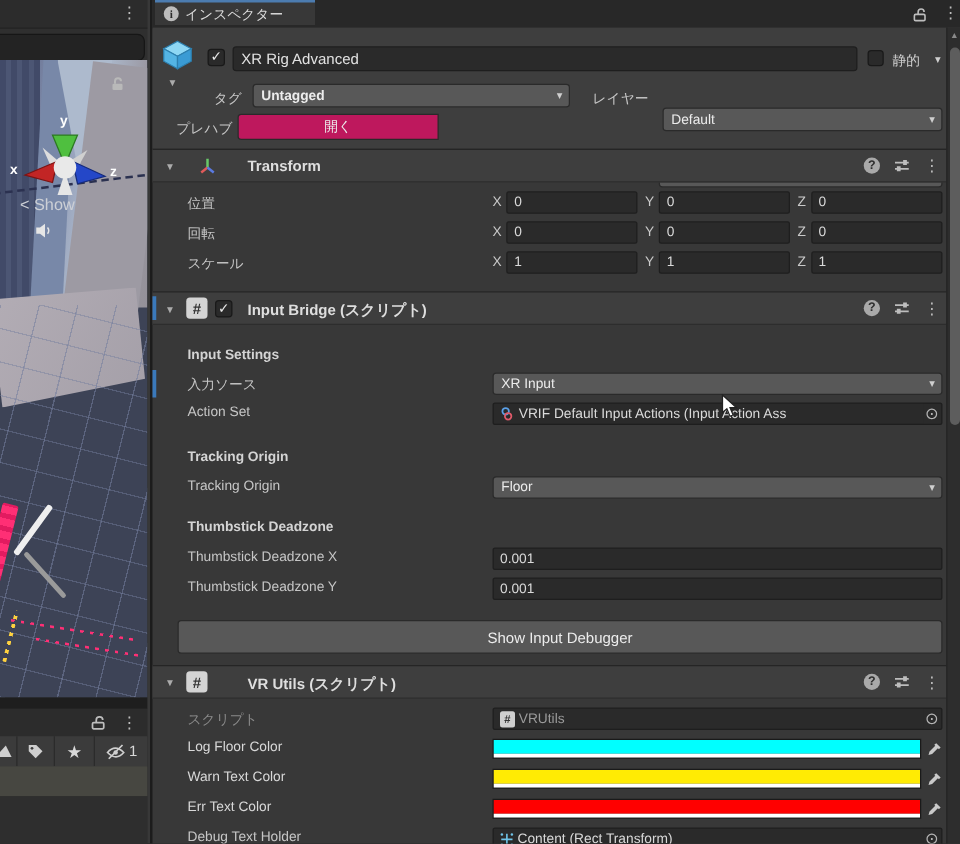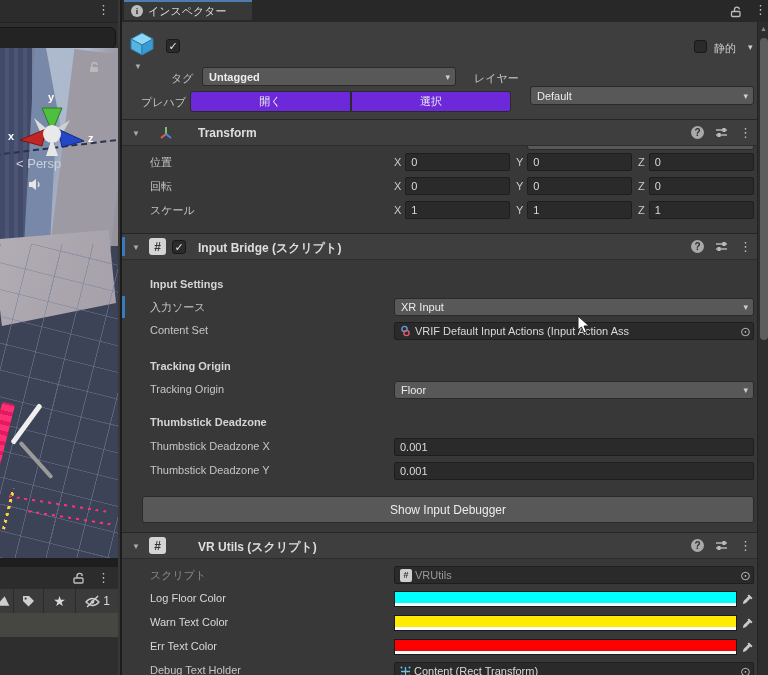--- a/index.html
+++ b/index.html
@@ -40,21 +40,21 @@
   .tab{position:absolute;left:2px;top:0;width:128px;height:20px;background:#383838;border-top:2px solid #4c7cb0;display:flex;align-items:center;gap:5px;padding-left:7px;box-sizing:border-box;}
   .tab-title{font-size:11px;color:#dcdcdc;}
   .infoicon{width:12px;height:12px;border-radius:50%;background:#bdbdbd;color:#2c2c2c;font-size:9px;font-weight:bold;display:flex;align-items:center;justify-content:center;font-family:"Liberation Serif",serif;}
   .dots{color:#bdbdbd;font-size:13px;line-height:12px;letter-spacing:0;}
   .go-hdr{position:absolute;left:0;top:22px;width:648px;height:97px;background:#3e3e3e;border-bottom:1px solid #2a2a2a;}
   .namefield{position:absolute;left:64px;top:37px;width:500px;height:20px;background:#2a2a2a;border:1px solid #1e1e1e;border-radius:3px;color:#e2e2e2;font-size:12px;display:flex;align-items:center;padding-left:6px;box-sizing:border-box;}
   .checkbox{width:14px;height:14px;background:#2a2a2a;border:1px solid #191919;border-radius:3px;color:#e8e8e8;font-size:11px;line-height:12px;text-align:center;box-sizing:border-box;}
   .lbl{font-size:11px;color:#c6c6c6;white-space:nowrap;}
   .dd{background:#585858;border:1px solid #2a2a2a;border-radius:3px;color:#ececec;font-size:11px;display:flex;align-items:center;padding:0 16px 0 6px;box-sizing:border-box;position:relative;white-space:nowrap;overflow:hidden;}
   .dd .arr{position:absolute;right:5px;top:50%;transform:translateY(-50%);font-size:9px;color:#cfcfcf;}
-  .btn{background:#6d28d9;border:1px solid #2a2a2a;color:#ececec;font-size:11px;display:flex;align-items:center;justify-content:center;box-sizing:border-box;}
+  .btn{background:#be185d;border:1px solid #2a2a2a;color:#ececec;font-size:11px;display:flex;align-items:center;justify-content:center;box-sizing:border-box;}
   .comp-hdr{position:absolute;left:0;width:648px;height:27px;background:#3e3e3e;border-top:1px solid #252525;border-bottom:1px solid #2d2d2d;box-sizing:border-box;}
   .fold{position:absolute;font-size:8px;color:#ababab;}
   .hdr-title{position:absolute;left:76px;top:6px;font-size:12px;font-weight:bold;color:#dedede;white-space:nowrap;}
   .hdr-icons{position:absolute;right:18px;top:6px;display:flex;gap:11px;align-items:center;}
   .helpicon{width:13px;height:13px;border-radius:50%;background:#a9a9a9;color:#2e2e2e;font-size:10px;font-weight:bold;display:flex;align-items:center;justify-content:center;}
   .scriptbadge{width:17px;height:17px;background:#d4d4d4;border-radius:3px;color:#333;font-weight:bold;font-size:12px;display:flex;align-items:center;justify-content:center;}
   .row{position:absolute;left:0;width:635px;height:18px;}
   .rlabel{position:absolute;left:28px;top:2px;font-size:11px;color:#c6c6c6;white-space:nowrap;}
   .rlabel.bold{font-weight:bold;color:#d4d4d4;}
   .rlabel.dim{color:#8a8a8a;}
@@ -121,21 +121,21 @@
 
       <div class="abs" style="left:88px;top:13px;">
         <svg width="13" height="13" viewBox="0 0 13 13">
           <rect x="2" y="6" width="8" height="5" rx="1" fill="#b9b9b9"></rect>
           <path d="M4 6 V4 a2.4 2.4 0 0 1 4.8 0" fill="none" stroke="#b9b9b9" stroke-width="1.6"></path>
         </svg>
       </div>
 
       <div class="persp">
         <span>&lt;</span>
-        <span>Persp</span>
+        <span>Show</span>
       </div>
 
       <div class="abs" style="left:28px;top:130px;">
         <svg width="16" height="13" viewBox="0 0 16 13">
           <polygon points="1,4 4,4 8,1 8,12 4,9 1,9" fill="#e6e6e6"></polygon>
           <path d="M10 4 q2 2.5 0 5" stroke="#e6e6e6" stroke-width="1.2" fill="none"></path>
         </svg>
       </div>
     </div>
 
@@ -194,38 +194,38 @@
     <div class="go-hdr"></div>
     <div class="abs" style="left:7px;top:31px;">
       <svg width="26" height="26" viewBox="0 0 26 26">
         <polygon points="13,2 24,8 13,14 2,8" fill="#8ed7f4" stroke="#2d7fae" stroke-width="1"></polygon>
         <polygon points="2,8 13,14 13,24 2,18" fill="#54b4e4" stroke="#2d7fae" stroke-width="1"></polygon>
         <polygon points="24,8 13,14 13,24 24,18" fill="#3a9bd4" stroke="#2d7fae" stroke-width="1"></polygon>
       </svg>
     </div>
     <div class="fold" style="left:12px;top:62px;">▼</div>
     <div class="checkbox abs" style="left:44px;top:39px;">✓</div>
+    <div class="namefield">XR Rig Advanced</div>
     <div class="checkbox abs" style="left:572px;top:40px;width:13px;height:13px;"></div>
     <div class="lbl abs" style="left:592px;top:41px;color:#d0d0d0;">静的</div>
     <div class="abs" style="left:626px;top:42px;font-size:9px;color:#cfcfcf;">▾</div>
 
     <div class="lbl abs" style="left:49px;top:71px;">タグ</div>
     <div class="dd abs" style="left:80px;top:67px;width:254px;height:19px;font-weight:bold;">
       <span>Untagged</span>
       <span class="arr">▾</span>
     </div>
     <div class="lbl abs" style="left:352px;top:71px;">レイヤー</div>
     <div class="dd abs" style="left:408px;top:67px;width:224px;height:19px;">
       <span>Default</span>
       <span class="arr">▾</span>
     </div>
 
     <div class="lbl abs" style="left:19px;top:95px;">プレハブ</div>
     <div class="btn abs" style="left:68px;top:91px;width:161px;height:21px;border-radius:3px 0 0 3px;">開く</div>
-    <div class="btn abs" style="left:229px;top:91px;width:160px;height:21px;border-left:1px solid #2a2a2a;border-radius:0 3px 3px 0;">選択</div>
     <div class="dd abs" style="left:405px;top:91px;width:227px;height:21px;">
       <span>オーバーライド</span>
       <span class="arr">▾</span>
     </div>
 
     <div class="comp-hdr" style="top:119px;">
       <div class="fold" style="left:10px;top:9px;">▼</div>
       <div class="abs" style="left:36px;top:5px;">
         <svg width="16" height="16" viewBox="0 0 16 16">
           <line x1="8" y1="2" x2="8" y2="9" stroke="#69c969" stroke-width="2"></line>
@@ -333,21 +333,21 @@
       <div class="rlabel">入力ソース</div>
       <div class="rvalue">
           <div class="dd" style="width:100%;height:100%;">
         <span>XR Input</span>
         <span class="arr">▾</span>
       </div>
         </div>
     </div>
 
     <div class="row" style="top:322px;">
-      <div class="rlabel">Content Set</div>
+      <div class="rlabel">Action Set</div>
       <div class="rvalue">
           <div class="field" style="padding-right:14px;position:relative;">
         <span>
           <svg width="12" height="12" viewBox="0 0 12 12">
             <circle cx="4.5" cy="4" r="2.6" fill="none" stroke="#5aa0e8" stroke-width="1.4"></circle>
             <circle cx="6.5" cy="8" r="2.6" fill="none" stroke="#e05a6a" stroke-width="1.4"></circle>
           </svg>
         </span>
         <span>VRIF Default Input Actions (Input Action Ass</span>
         <span class="objpicker">⊙</span>

